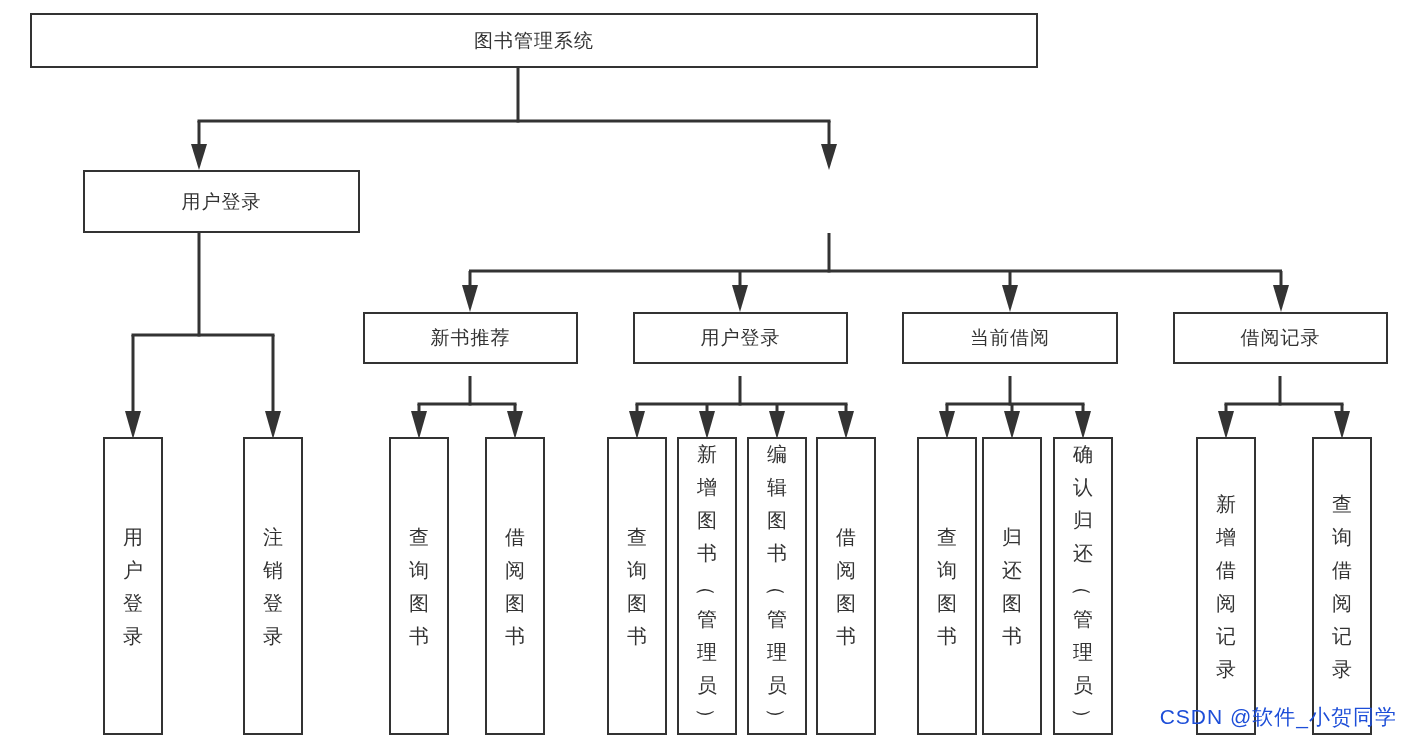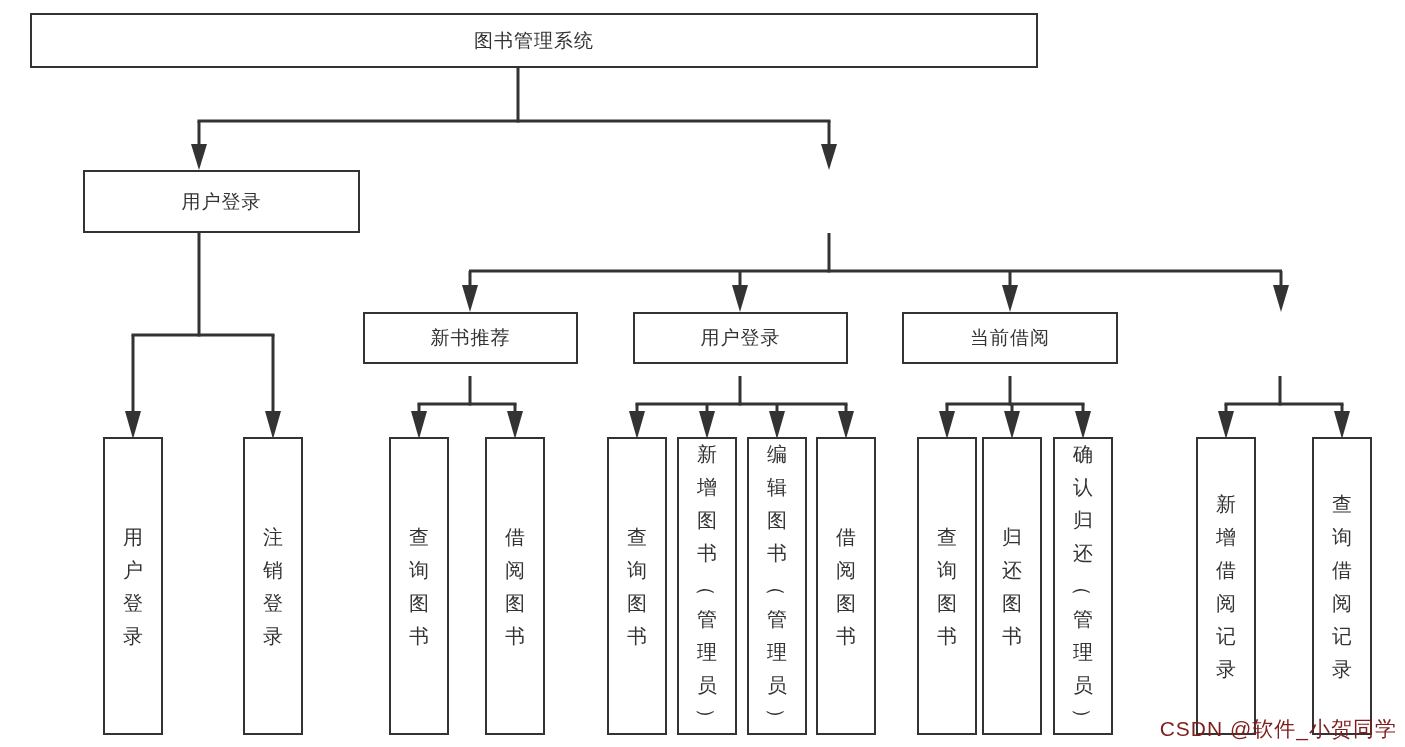--- a/index.html
+++ b/index.html
@@ -64,23 +64,23 @@
     align-items: center;
     justify-content: center;
     line-height: 1;
     height: 20px;
     width: 20px;
   }
   .vtext span.rot { transform: rotate(90deg); }
   .watermark {
     position: absolute;
     right: 8px;
-    bottom: 4px;
+    bottom: 16px;
     font-size: 21px;
-    color: #7f1d1d;
+    color: #1d4ed8;
     letter-spacing: 1px;
     z-index: 5;
     white-space: nowrap;
   }
 </style>
 </head>
 <body>
 
 <div class="canvas">
 
@@ -170,20 +170,23 @@
 
   <div class="box l3 l3-rec">
     <span class="hlabel">新书推荐</span>
   </div>
   <div class="box l3 l3-borrow">
     <span class="hlabel">用户登录</span>
   </div>
   <div class="box l3 l3-cur">
     <span class="hlabel">当前借阅</span>
   </div>
+  <div class="box l3 l3-record">
+    <span class="hlabel">借阅记录</span>
+  </div>
 
   <div class="box vbox" style="left:103px">
     <span class="vtext">
         <span>用</span>
         <span>户</span>
         <span>登</span>
         <span>录</span>
       </span>
   </div>
   <div class="box vbox" style="left:243px">

